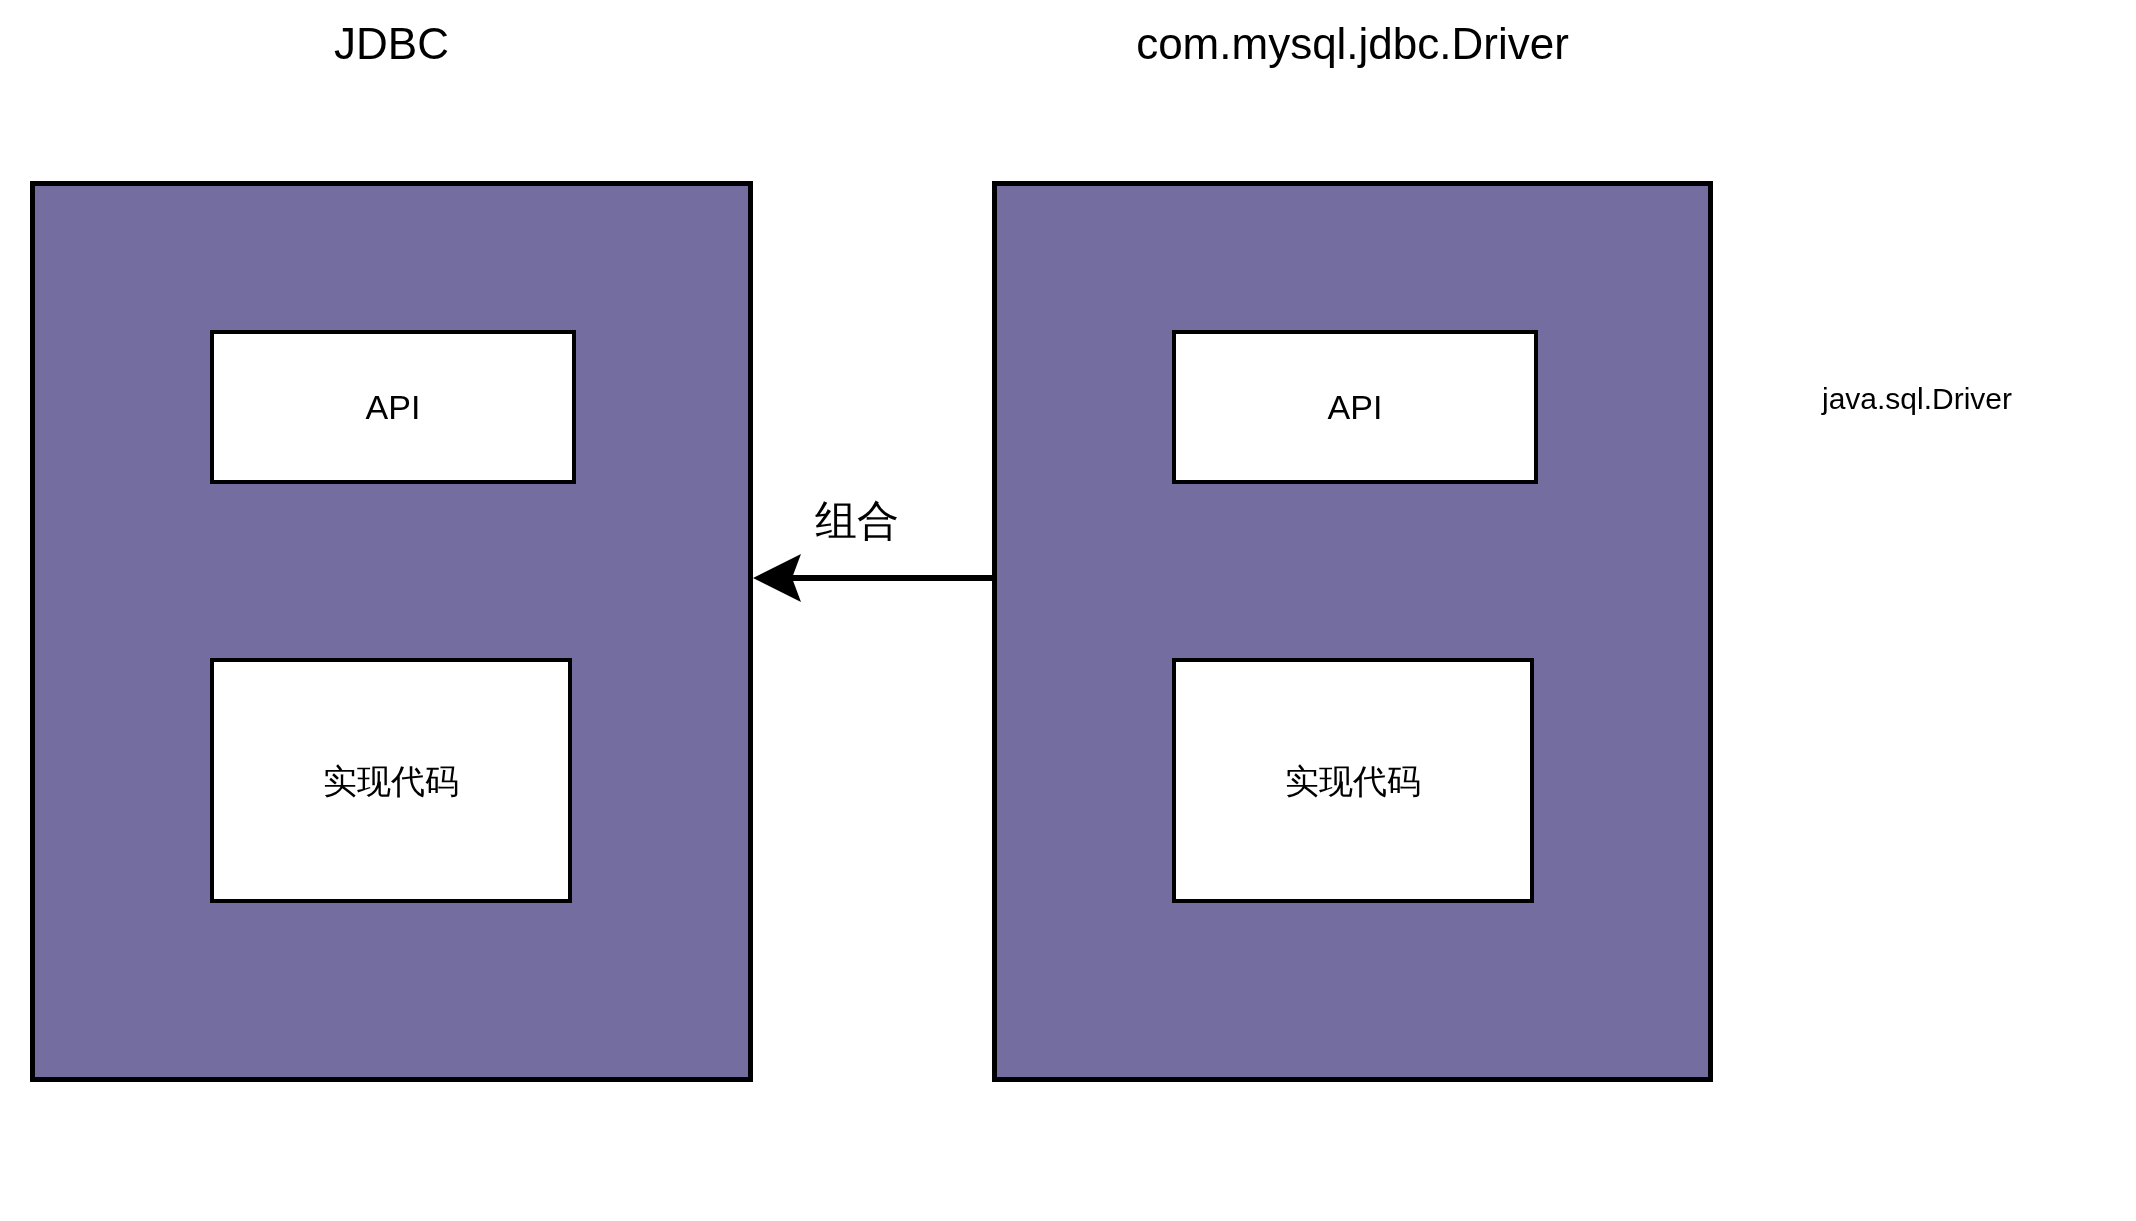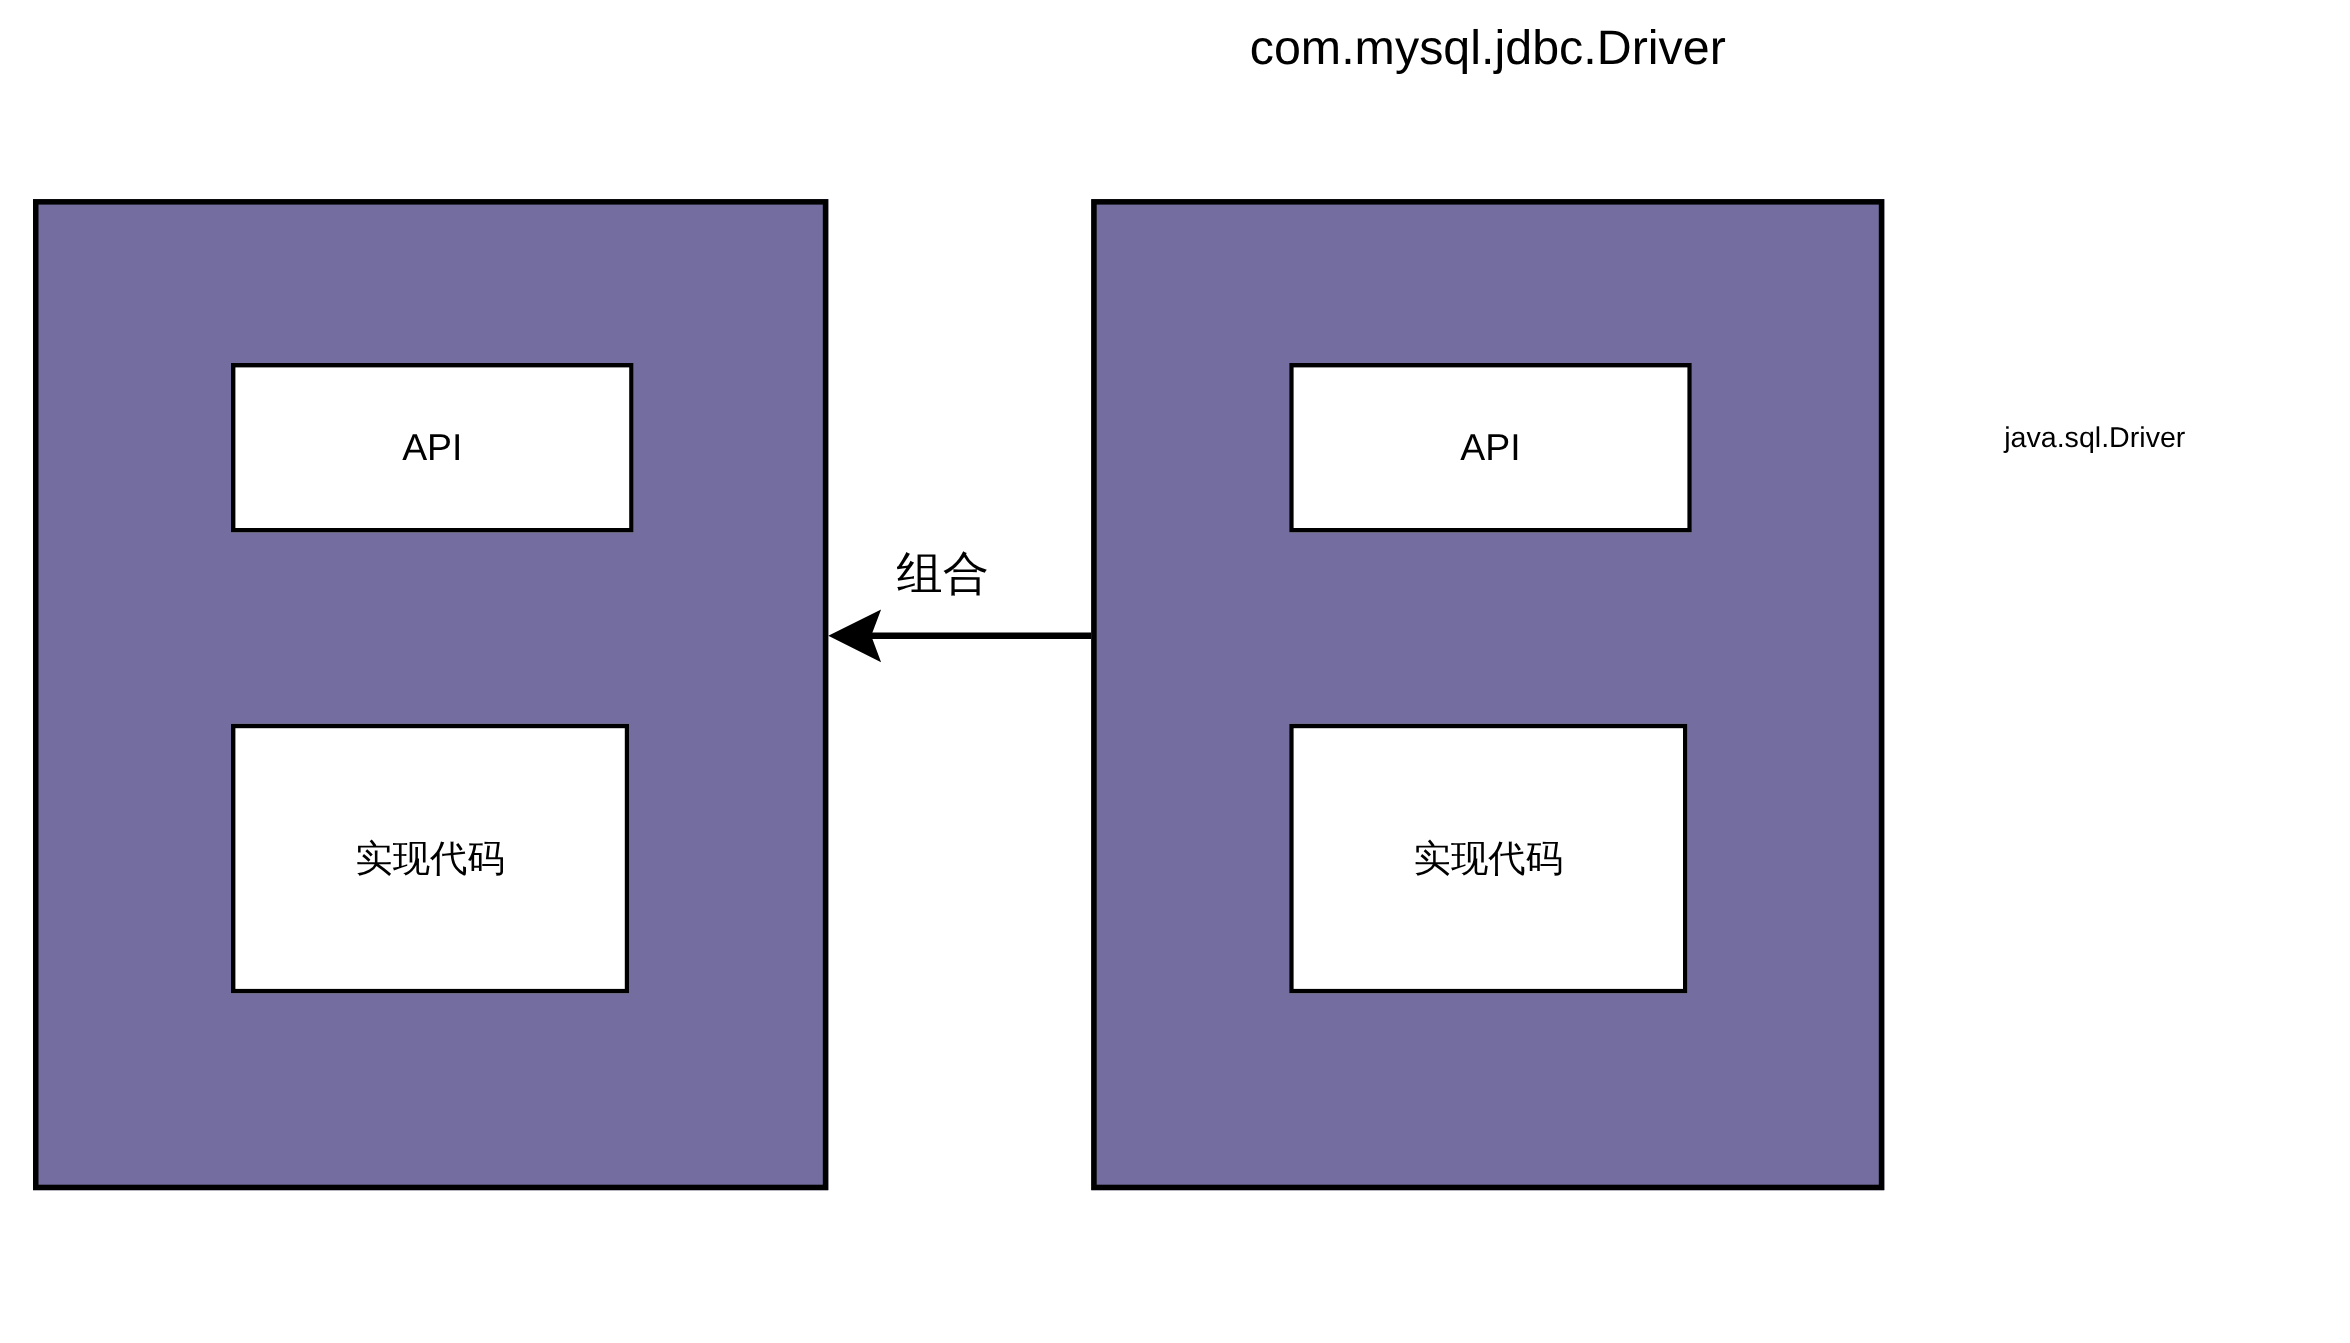--- a/index.html
+++ b/index.html
@@ -26,21 +26,21 @@
     color: #000000;
     white-space: nowrap;
     text-align: center;
     font-family: "Liberation Sans", "DejaVu Sans", sans-serif;
   }
   #title-jdbc  { left: 30px;  top: 22px; width: 723px; }
   #title-mysql { left: 992px; top: 22px; width: 721px; }
 
   .side-label {
     position: absolute;
-    font-size: 26px;
+    font-size: 30px;
     line-height: 1;
     color: #000000;
     white-space: nowrap;
     font-family: "Liberation Sans", "DejaVu Sans", sans-serif;
   }
   #label-javasql { left: 1822px; top: 384px; }
 
   
   .component-box {
     position: absolute;
@@ -116,20 +116,21 @@
     white-space: nowrap;
     font-family: "DejaVu Sans", "Liberation Sans", sans-serif;
     letter-spacing: 1px;
   }
 </style>
 </head>
 <body>
 
 <div id="canvas">
 
+  <div id="title-jdbc" class="col-title">JDBC</div>
 
   <div id="title-mysql" class="col-title">com.mysql.jdbc.Driver</div>
 
   <div id="box-jdbc" class="component-box">
     <div class="inner-box api-box">
       <span class="inner-label">API</span>
     </div>
     <div class="inner-box impl-box">
       <span class="inner-label">实现代码</span>
     </div>

